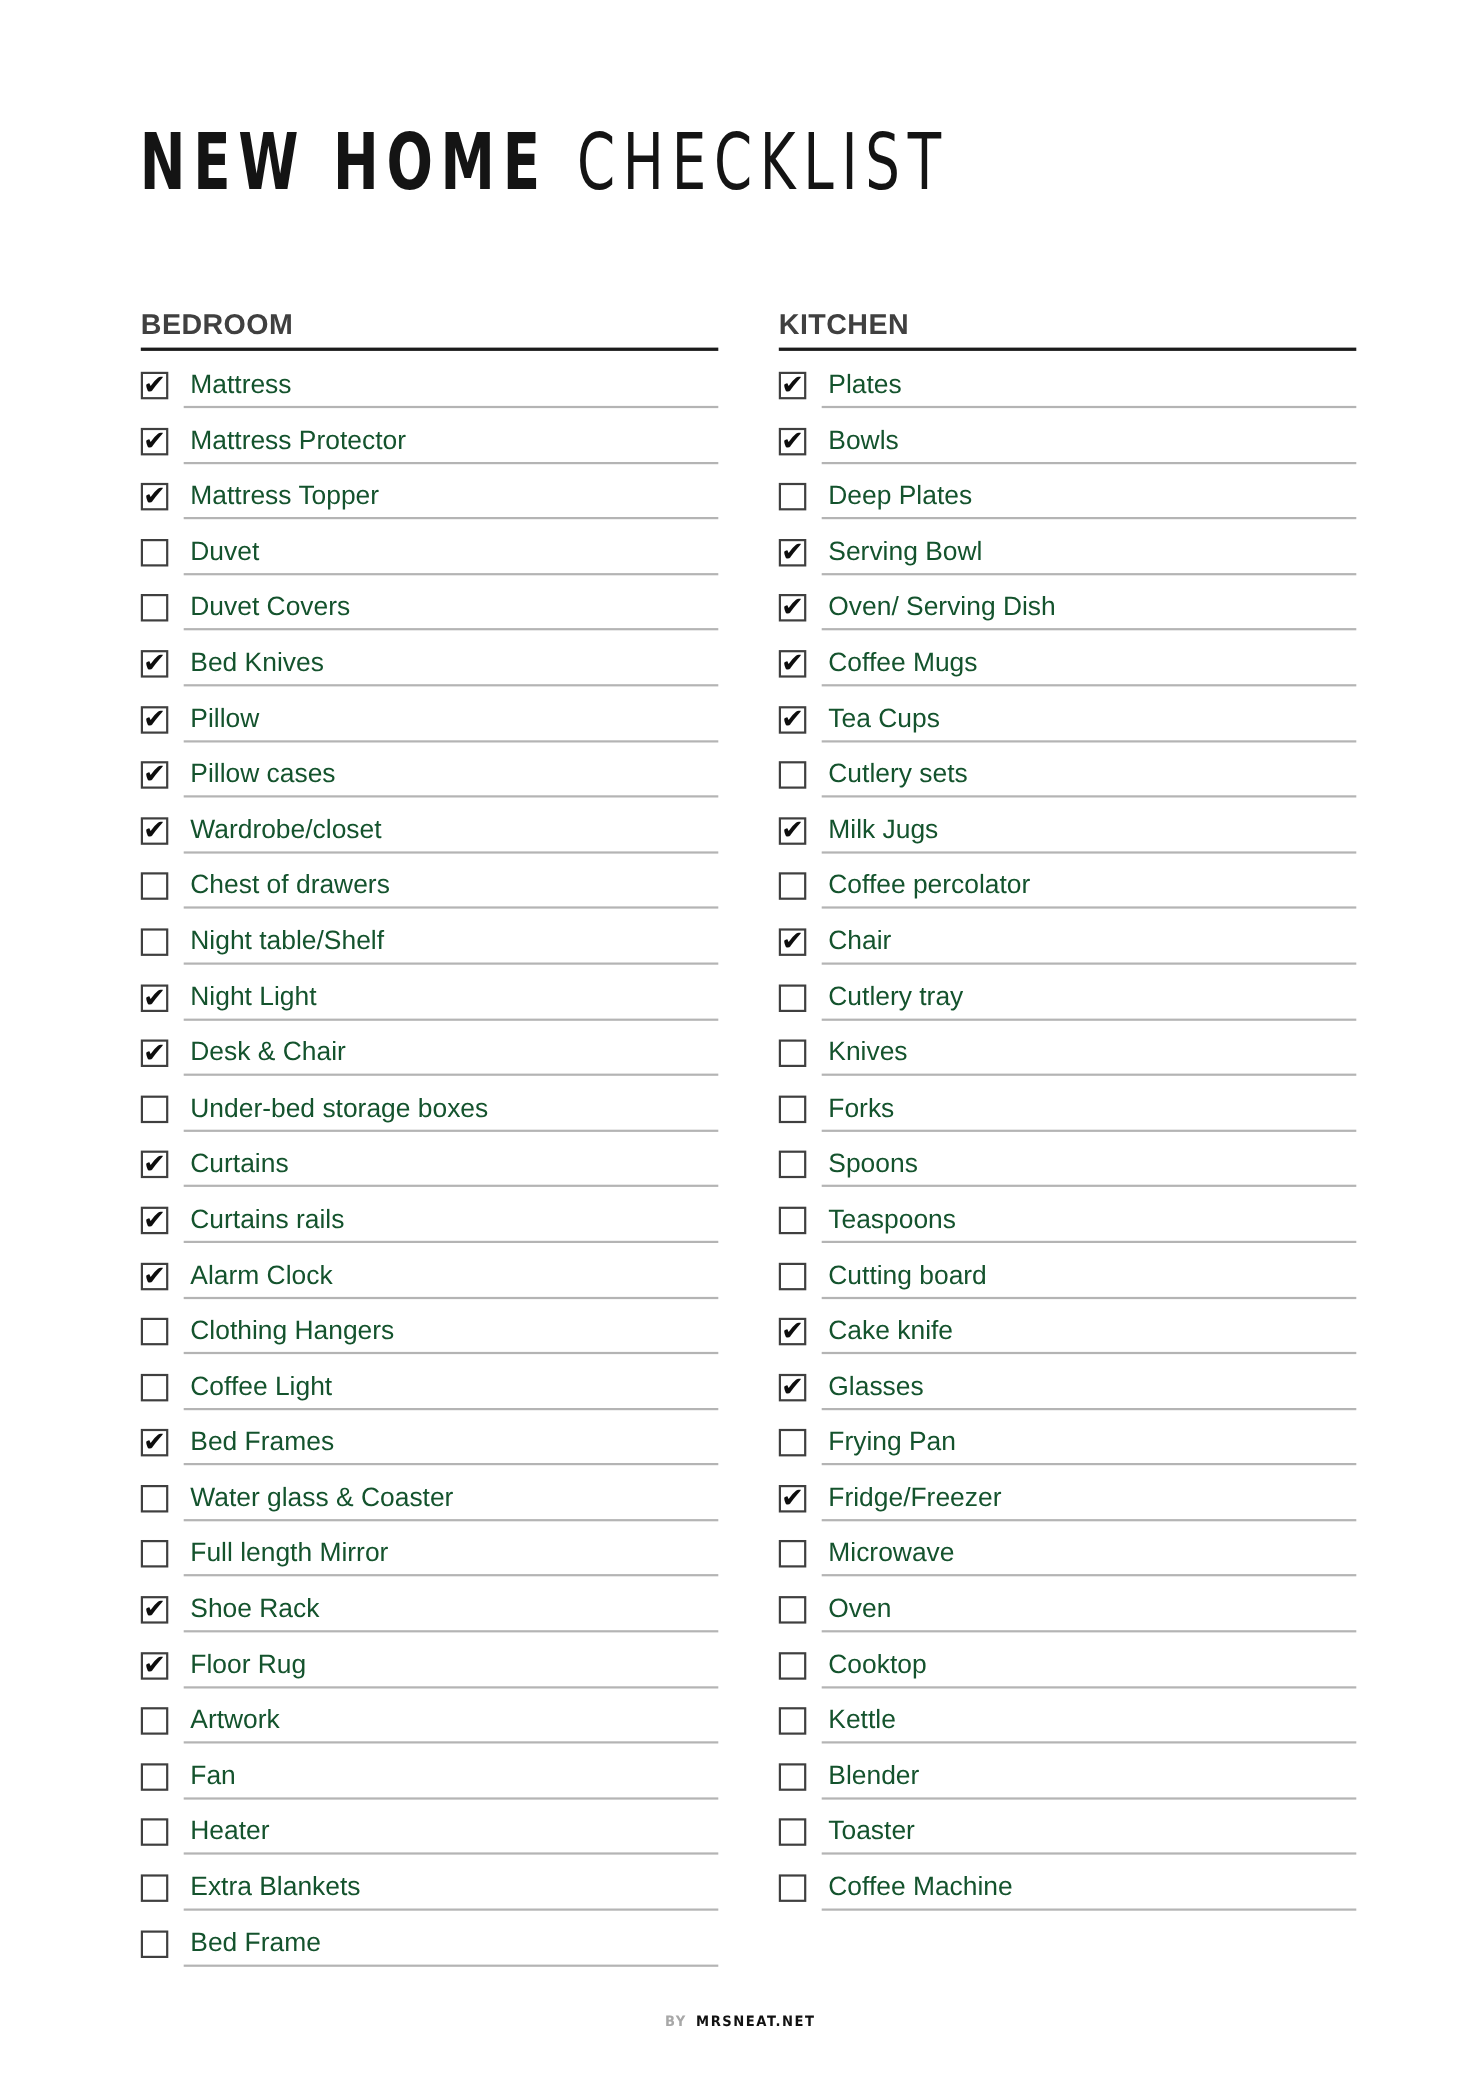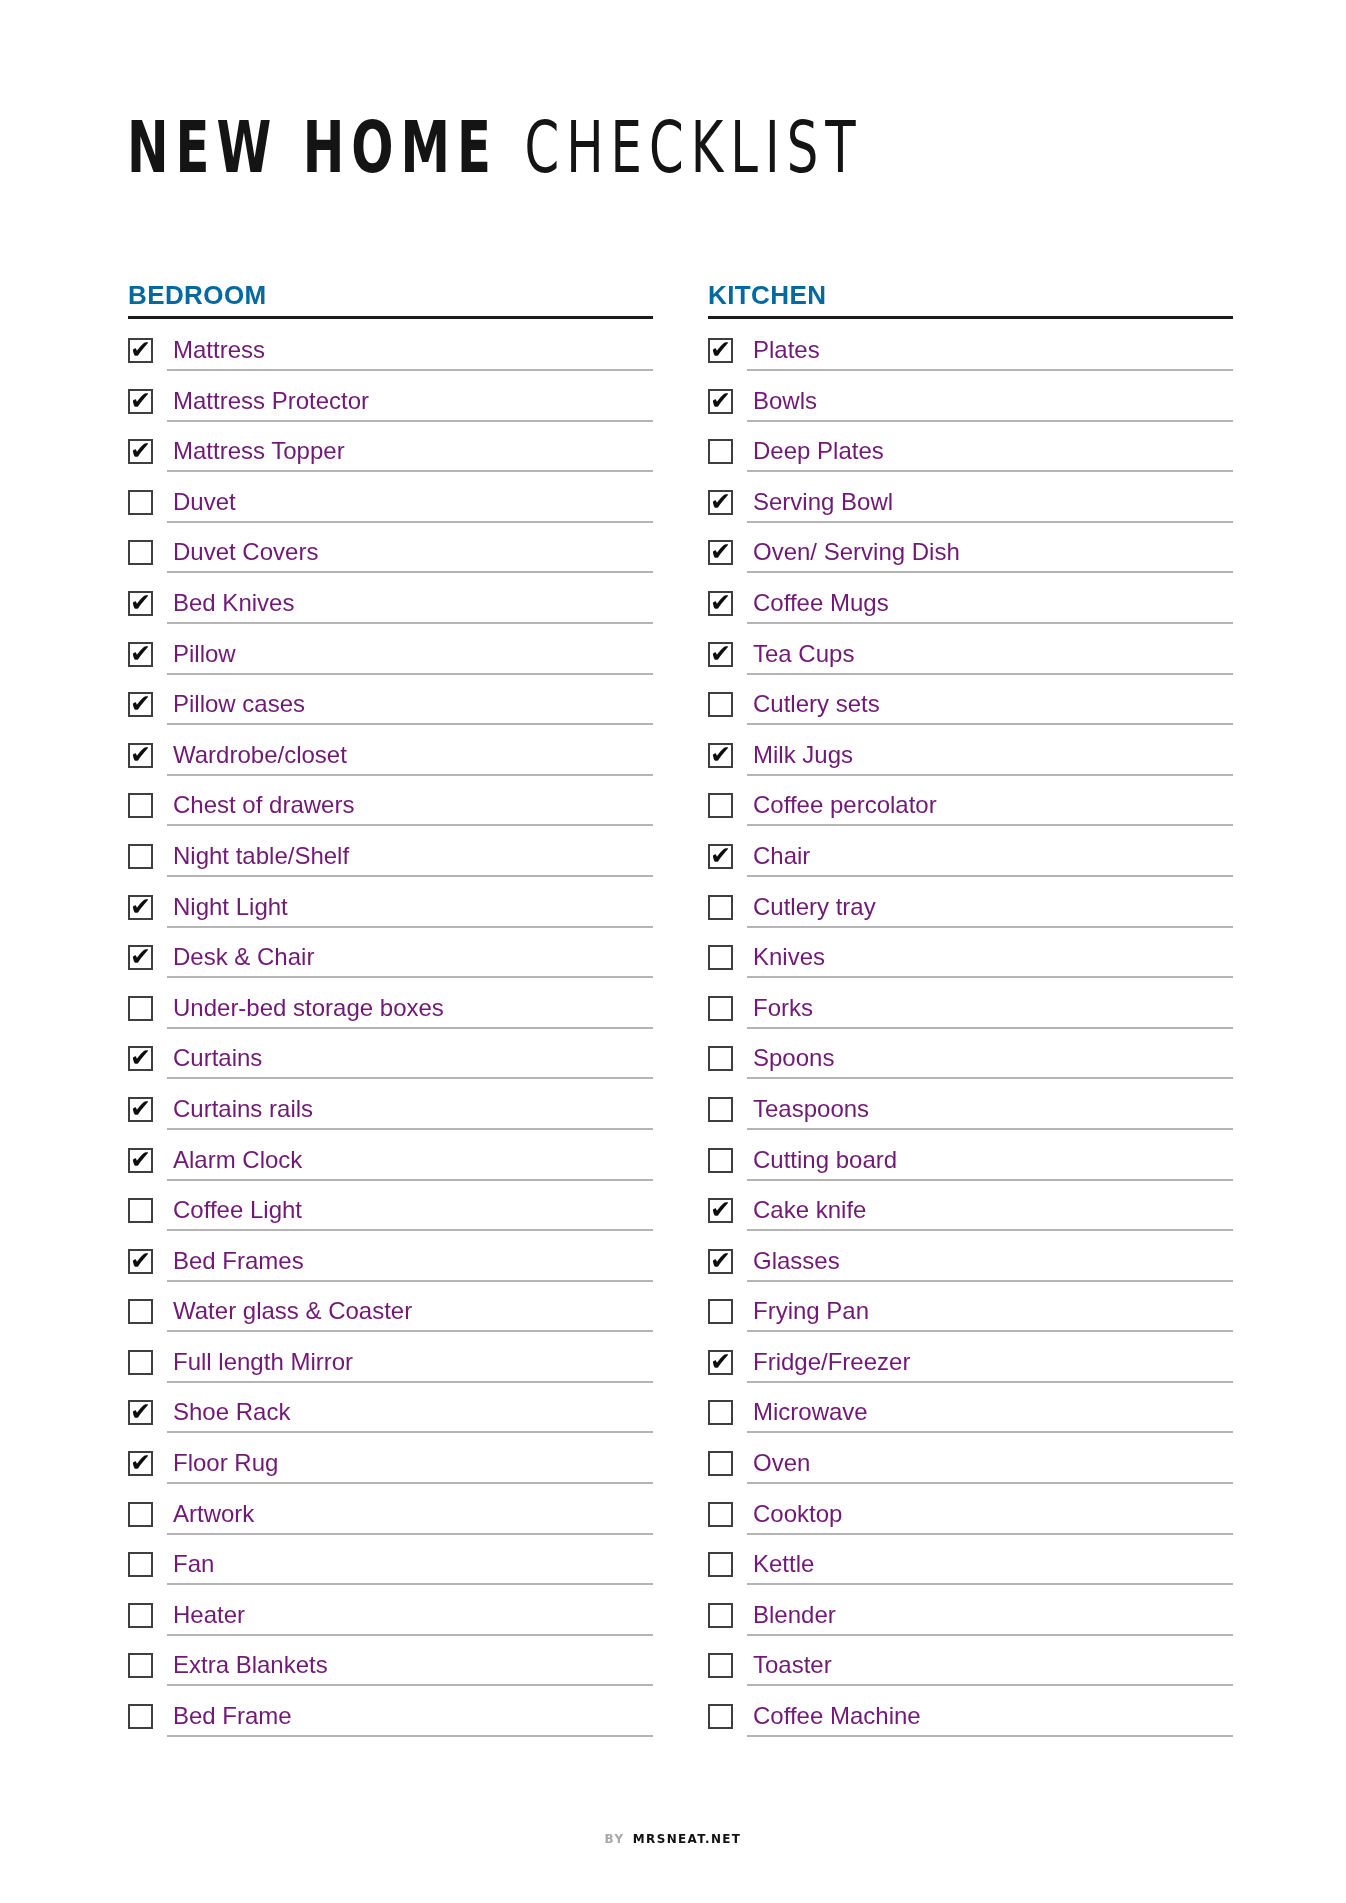--- a/index.html
+++ b/index.html
@@ -43,21 +43,21 @@
   .col-bedroom { left: 128px; }
   .col-kitchen { left: 708px; }
 
   .col h2 {
     margin: 0;
     height: 36px;
     font-size: 26px;
     line-height: 30px;
     font-weight: bold;
     letter-spacing: 0.4px;
-    color: #0369a1;
+    color: #404040;
     font-family: "Liberation Sans", sans-serif;
   }
   .rule {
     height: 3px;
     background: #1b1b1b;
   }
   .items { padding-top: 19px; }
 
   
   .row {
@@ -85,21 +85,21 @@
     font-weight: bold;
     color: #0d0d0d;
     font-family: "DejaVu Sans", sans-serif;
   }
   .label {
     position: absolute;
     left: 45px;
     top: -2px;
     font-size: 24px;
     line-height: 27px;
-    color: #701a75;
+    color: #14532d;
     white-space: nowrap;
   }
   .uline {
     position: absolute;
     left: 39px;
     right: 0;
     top: 31px;
     height: 2px;
     background: #b4b4b4;
   }
@@ -250,20 +250,27 @@
     <span class="box" role="checkbox" aria-checked="true">
             <span class="mark">✔</span>
           </span>
     <span class="label">Alarm Clock</span>
     <span class="uline"></span>
   </div>
         <div class="row">
     <span class="box" role="checkbox" aria-checked="false">
             <span class="mark"></span>
           </span>
+    <span class="label">Clothing Hangers</span>
+    <span class="uline"></span>
+  </div>
+        <div class="row">
+    <span class="box" role="checkbox" aria-checked="false">
+            <span class="mark"></span>
+          </span>
     <span class="label">Coffee Light</span>
     <span class="uline"></span>
   </div>
         <div class="row">
     <span class="box" role="checkbox" aria-checked="true">
             <span class="mark">✔</span>
           </span>
     <span class="label">Bed Frames</span>
     <span class="uline"></span>
   </div>

